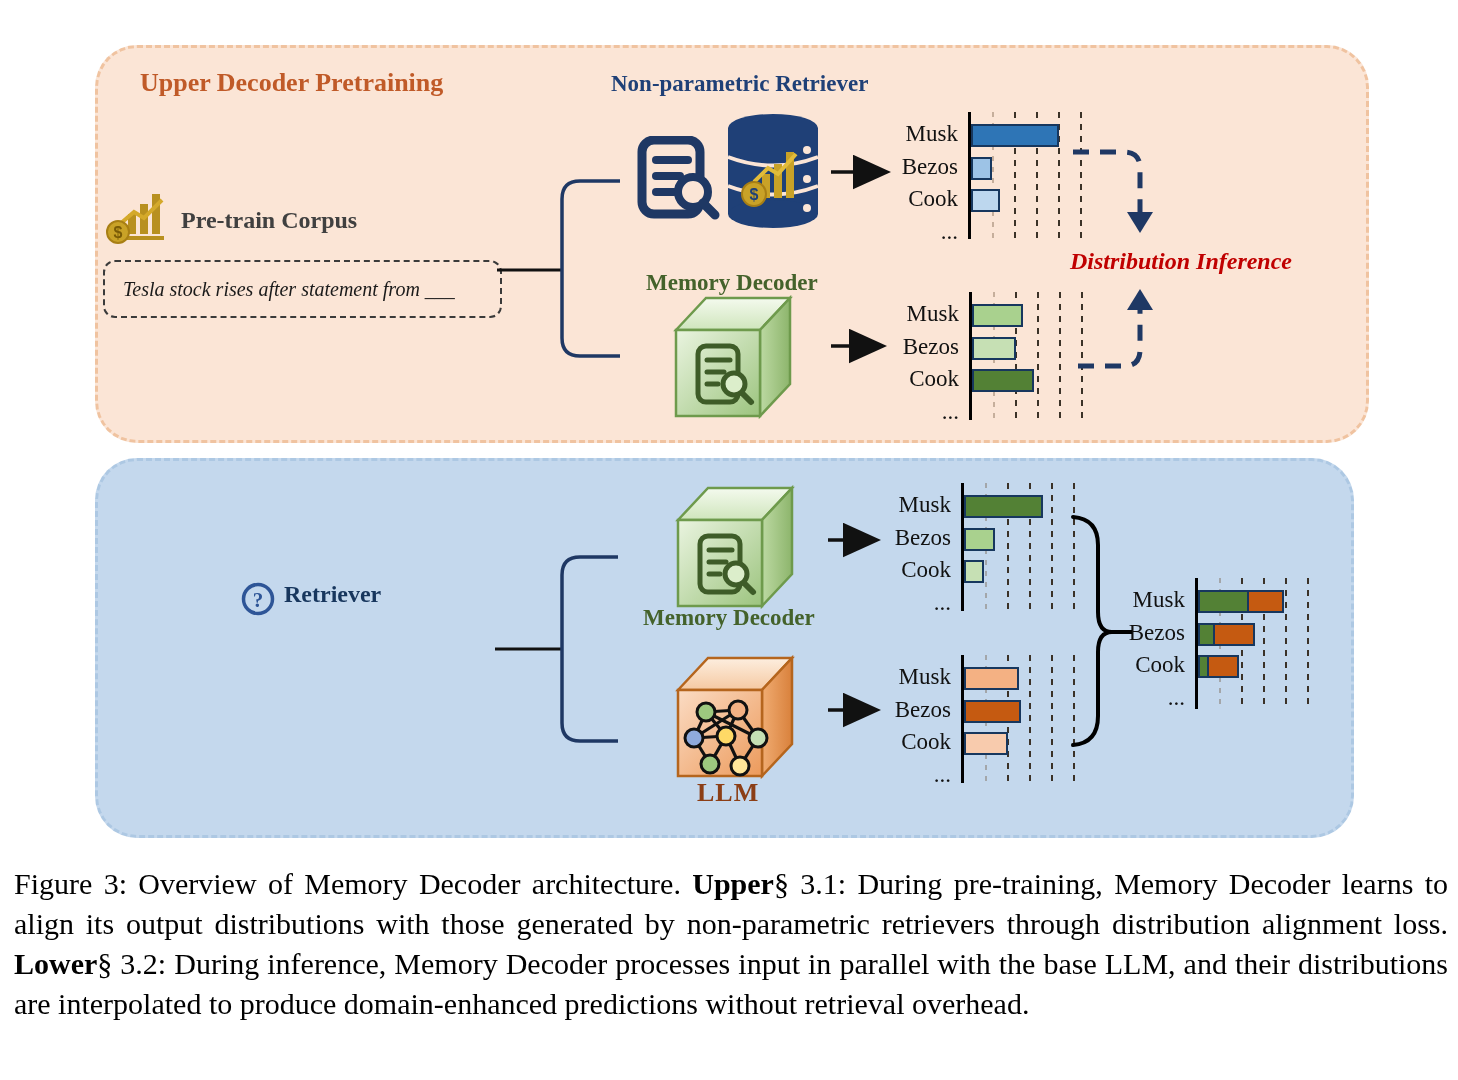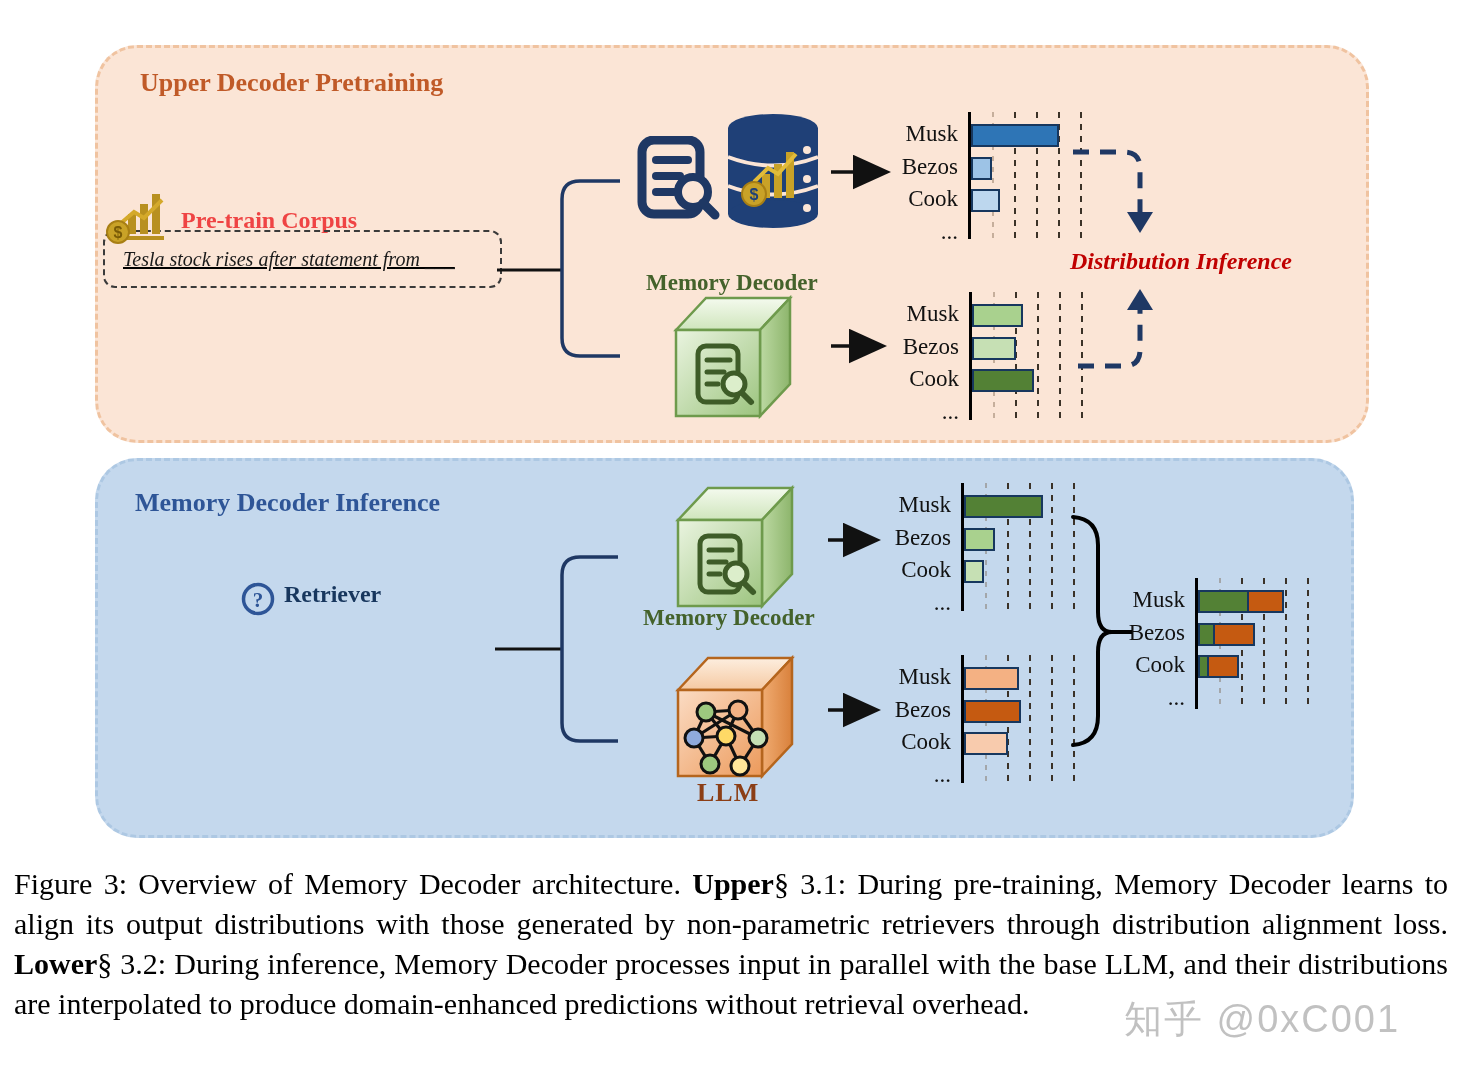--- a/index.html
+++ b/index.html
@@ -6,30 +6,30 @@
   #page{position:relative;width:1458px;height:1080px;background:#ffffff;overflow:hidden;
         font-family:"Liberation Serif",serif;}
   .abs{position:absolute;}
   
   .panel{position:absolute;border-radius:42px;}
   #panel-upper{left:95px;top:45px;width:1268px;height:392px;background:#FBE5D6;border:3px dashed #F0C3A0;}
   #panel-lower{left:95px;top:458px;width:1253px;height:374px;background:#C4D8ED;border:3px dashed #ADC8E3;}
   
   .h-pretrain{left:140px;top:68px;font-size:26px;font-weight:bold;color:#C05A28;}
   .h-retriever{left:611px;top:71px;font-size:23px;font-weight:bold;color:#1F4077;}
-  .h-corpus{left:181px;top:207px;font-size:24px;font-weight:bold;color:#ef4444;}
+  .h-corpus{left:181px;top:207px;font-size:24px;font-weight:bold;color:#404040;}
   .h-mdupper{left:646px;top:270px;font-size:23px;font-weight:bold;color:#44622B;}
   .h-align{left:1070px;top:248px;font-size:24px;font-weight:bold;font-style:italic;color:#C00000;}
   .h-infer{left:135px;top:488px;font-size:26px;font-weight:bold;color:#2E5597;}
   .h-question{left:284px;top:581px;font-size:24px;font-weight:bold;color:#17365D;}
   .h-mdlower{left:643px;top:605px;font-size:23px;font-weight:bold;color:#44622B;}
   .h-llm{left:697px;top:778px;font-size:26px;font-weight:bold;color:#8B3E16;letter-spacing:1px;}
   
   .dash-box{position:absolute;border:2px dashed #3a3a3a;display:flex;align-items:center;}
-  #box-corpus{left:103px;top:230px;width:377px;height:54px;border-radius:12px;padding-left:18px;text-decoration:underline;}
+  #box-corpus{left:103px;top:260px;width:377px;height:54px;border-radius:12px;padding-left:18px;}
   #box-question{left:233px;top:620px;width:238px;height:60px;border-radius:16px;padding-left:22px;}
   .dash-box span{font-style:italic;font-size:20px;color:#1a1a1a;}
   
   .chart{position:absolute;}
   .chart .axis{position:absolute;width:3px;background:#000;top:0;}
   .chart .grid{position:absolute;top:0;width:2px;}
   .chart .grid.dark{background:repeating-linear-gradient(180deg,#3b3228 0 6px,transparent 6px 12px);}
   .chart .grid.light{background:repeating-linear-gradient(180deg,rgba(110,85,60,.38) 0 5px,transparent 5px 11px);}
   .chart .lbl{position:absolute;font-size:23px;color:#111;text-align:right;}
   .chart .bar{position:absolute;border:2px solid #17375E;box-sizing:border-box;}
@@ -42,28 +42,28 @@
 </style>
 </head>
 <body>
 
 <div id="page">
 
   <div id="panel-upper" class="panel"></div>
   <div id="panel-lower" class="panel"></div>
 
   <div class="abs h-pretrain">Upper Decoder Pretraining</div>
+  <div class="abs h-retriever">Non-parametric Retriever</div>
   <div class="abs h-corpus">Pre-train Corpus</div>
   <div id="box-corpus" class="dash-box">
     <span>Tesla stock rises after statement from ___</span>
   </div>
   <div class="abs h-mdupper">Memory Decoder</div>
   <div class="abs h-align">Distribution Inference</div>
 
-  <div class="abs h-infer">Memory Decoder Inference</div>
   <div class="abs h-question">Retriever</div>
   <div class="abs h-mdlower">Memory Decoder</div>
   <div class="abs h-llm">LLM</div>
 
   <svg class="abs" style="left:106px;top:190px" width="66" height="54" viewBox="0 0 66 54">
     <rect x="22" y="24" width="8" height="20" fill="#B8901F"></rect>
     <rect x="34" y="14" width="8" height="30" fill="#B8901F"></rect>
     <rect x="46" y="4" width="8" height="40" fill="#B8901F"></rect>
     <rect x="16" y="46" width="42" height="4" fill="#B8901F"></rect>
     <polyline points="14,34 28,22 38,28 56,10" fill="none" stroke="#D4A92A" stroke-width="4"></polyline>
@@ -283,14 +283,13 @@
     <path d="M1073,152 H1124 Q1140,152 1140,168 V212" fill="none" stroke="#1F3864" stroke-width="5" stroke-dasharray="16 11"></path>
     <polygon points="1127,212 1153,212 1140,233" fill="#1F3864"></polygon>
     <path d="M1078,366 H1124 Q1140,366 1140,350 V310" fill="none" stroke="#1F3864" stroke-width="5" stroke-dasharray="16 11"></path>
     <polygon points="1127,310 1153,310 1140,289" fill="#1F3864"></polygon>
 
     <path d="M1073,517 Q1098,519 1098,545 V612 Q1098,632 1112,632 Q1098,632 1098,652 V716 Q1098,743 1073,745" fill="none" stroke="#000" stroke-width="4" stroke-linecap="round"></path>
     <line x1="1112" y1="632" x2="1132" y2="632" stroke="#000" stroke-width="4"></line>
   </svg>
 
   <div id="caption" class="abs"><span>Figure 3: Overview of Memory Decoder architecture. </span><b>Upper</b><span>§ 3.1: During pre-training, Memory Decoder learns to align its output distributions with those generated by non-parametric retrievers through distribution alignment loss. </span><b>Lower</b><span>§ 3.2: During inference, Memory Decoder processes input in parallel with the base LLM, and their distributions are interpolated to produce domain-enhanced predictions without retrieval overhead.</span></div>
-  <div id="watermark" class="abs">知乎 @0xC001</div>
 </div>
 
 </body></html>

